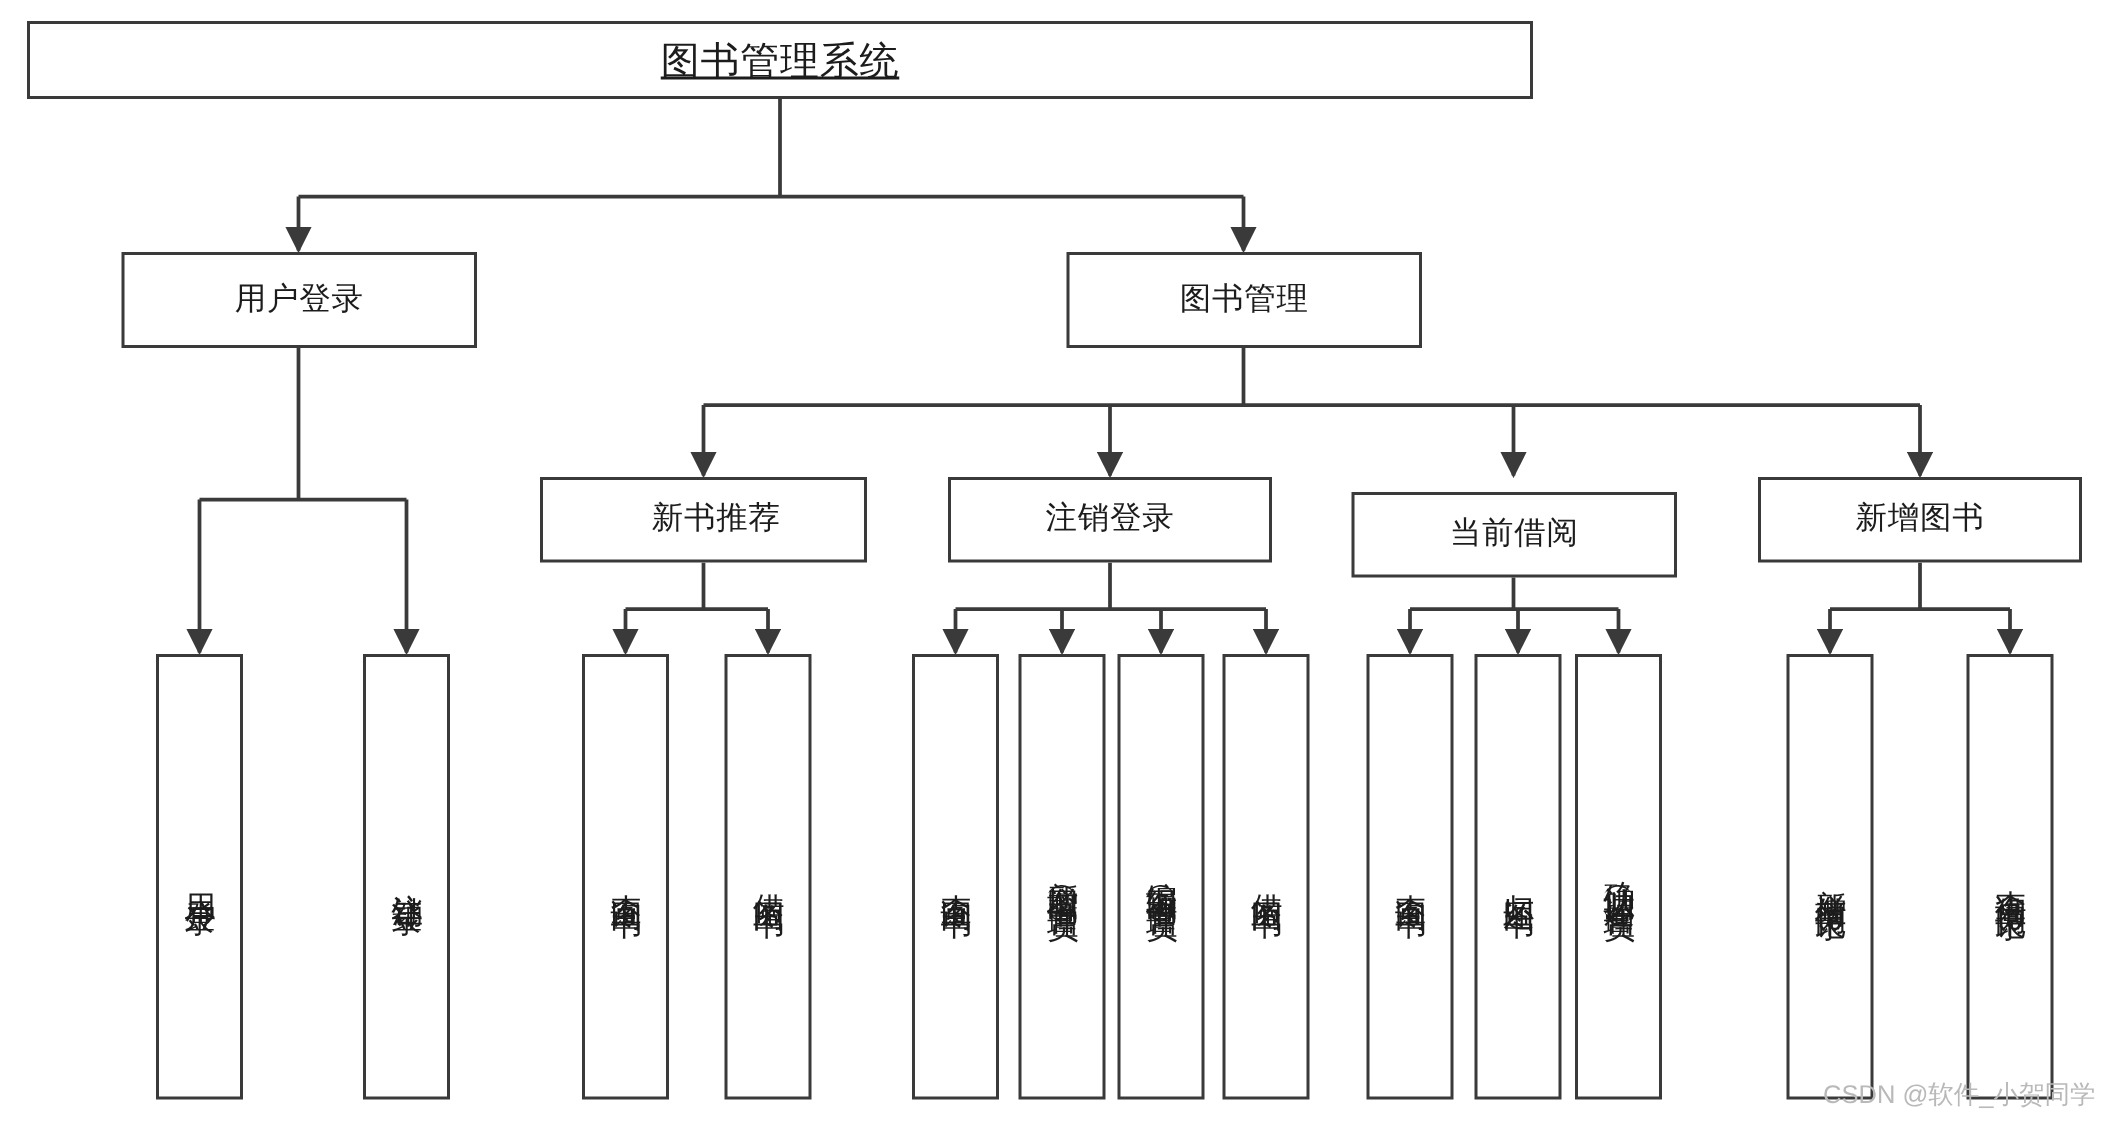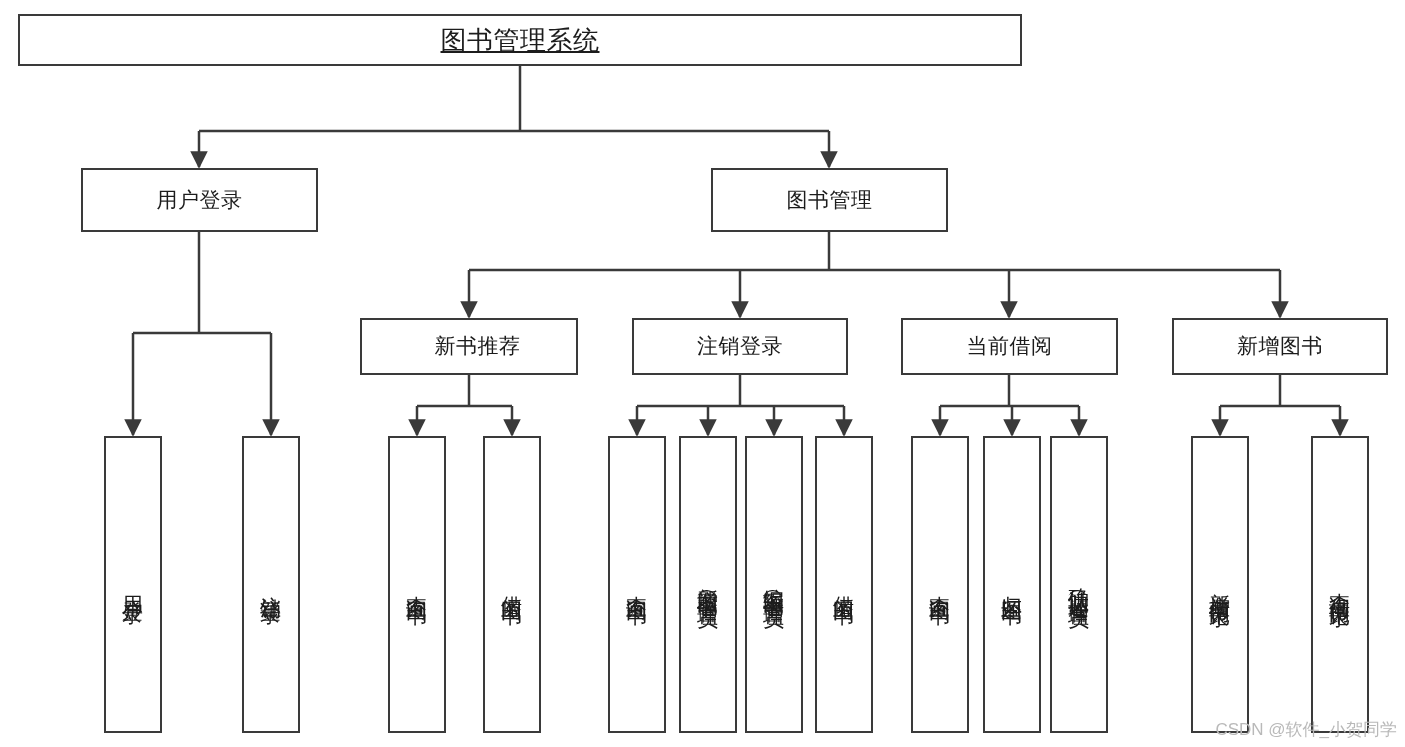--- a/index.html
+++ b/index.html
@@ -132,21 +132,21 @@
       </div>
       <div class="node horizontal" style="left: 711px; top: 168px; width: 237px; height: 64px;">
         <span class="node-label">图书管理</span>
       </div>
       <div class="node horizontal" style="left: 360px; top: 318px; width: 218px; height: 57px; padding-left: 17px;">
         <span class="node-label">新书推荐</span>
       </div>
       <div class="node horizontal" style="left: 632px; top: 318px; width: 216px; height: 57px;">
         <span class="node-label">注销登录</span>
       </div>
-      <div class="node horizontal" style="left: 901px; top: 318px; width: 217px; height: 57px;">
+      <div class="node horizontal" style="left: 901px; top: 328px; width: 217px; height: 57px;">
         <span class="node-label">当前借阅</span>
       </div>
       <div class="node horizontal" style="left: 1172px; top: 318px; width: 216px; height: 57px;">
         <span class="node-label">新增图书</span>
       </div>
       <div class="node vertical" style="left: 104px; top: 436px; width: 58px; height: 297px;">
         <span class="node-label">用户登录</span>
       </div>
       <div class="node vertical" style="left: 242px; top: 436px; width: 58px; height: 297px;">
         <span class="node-label">注销登录</span>

